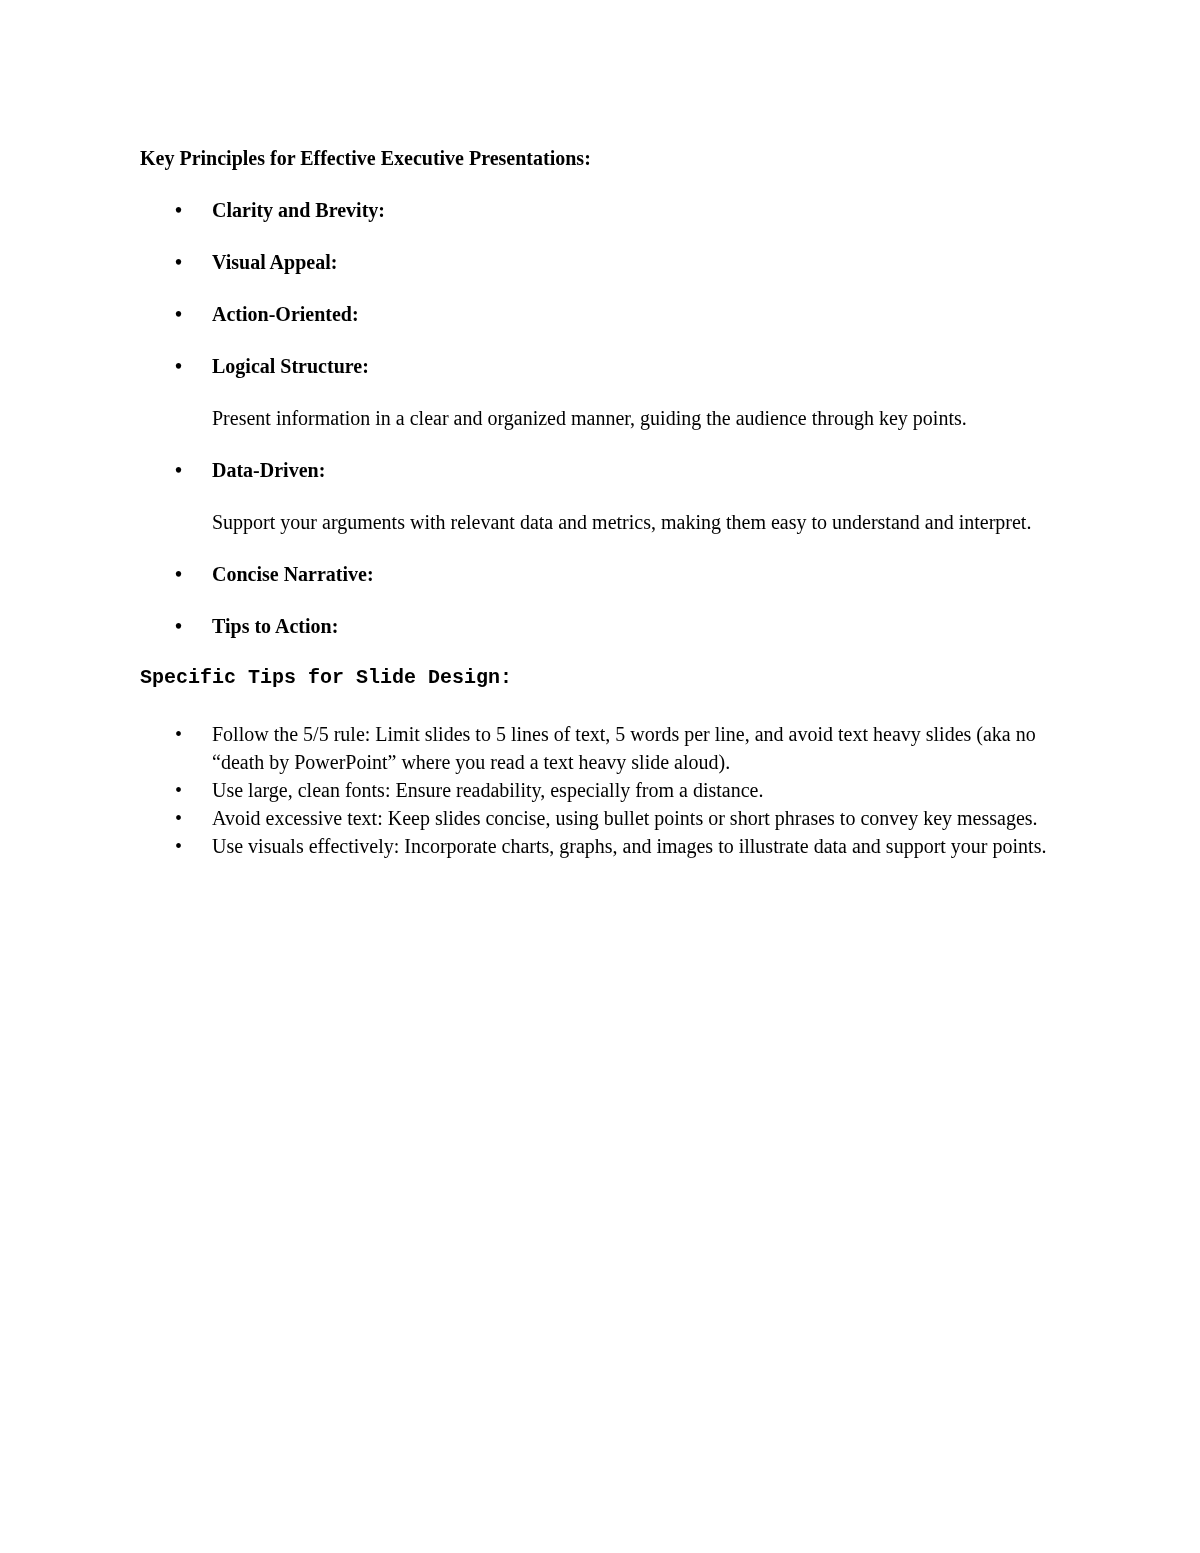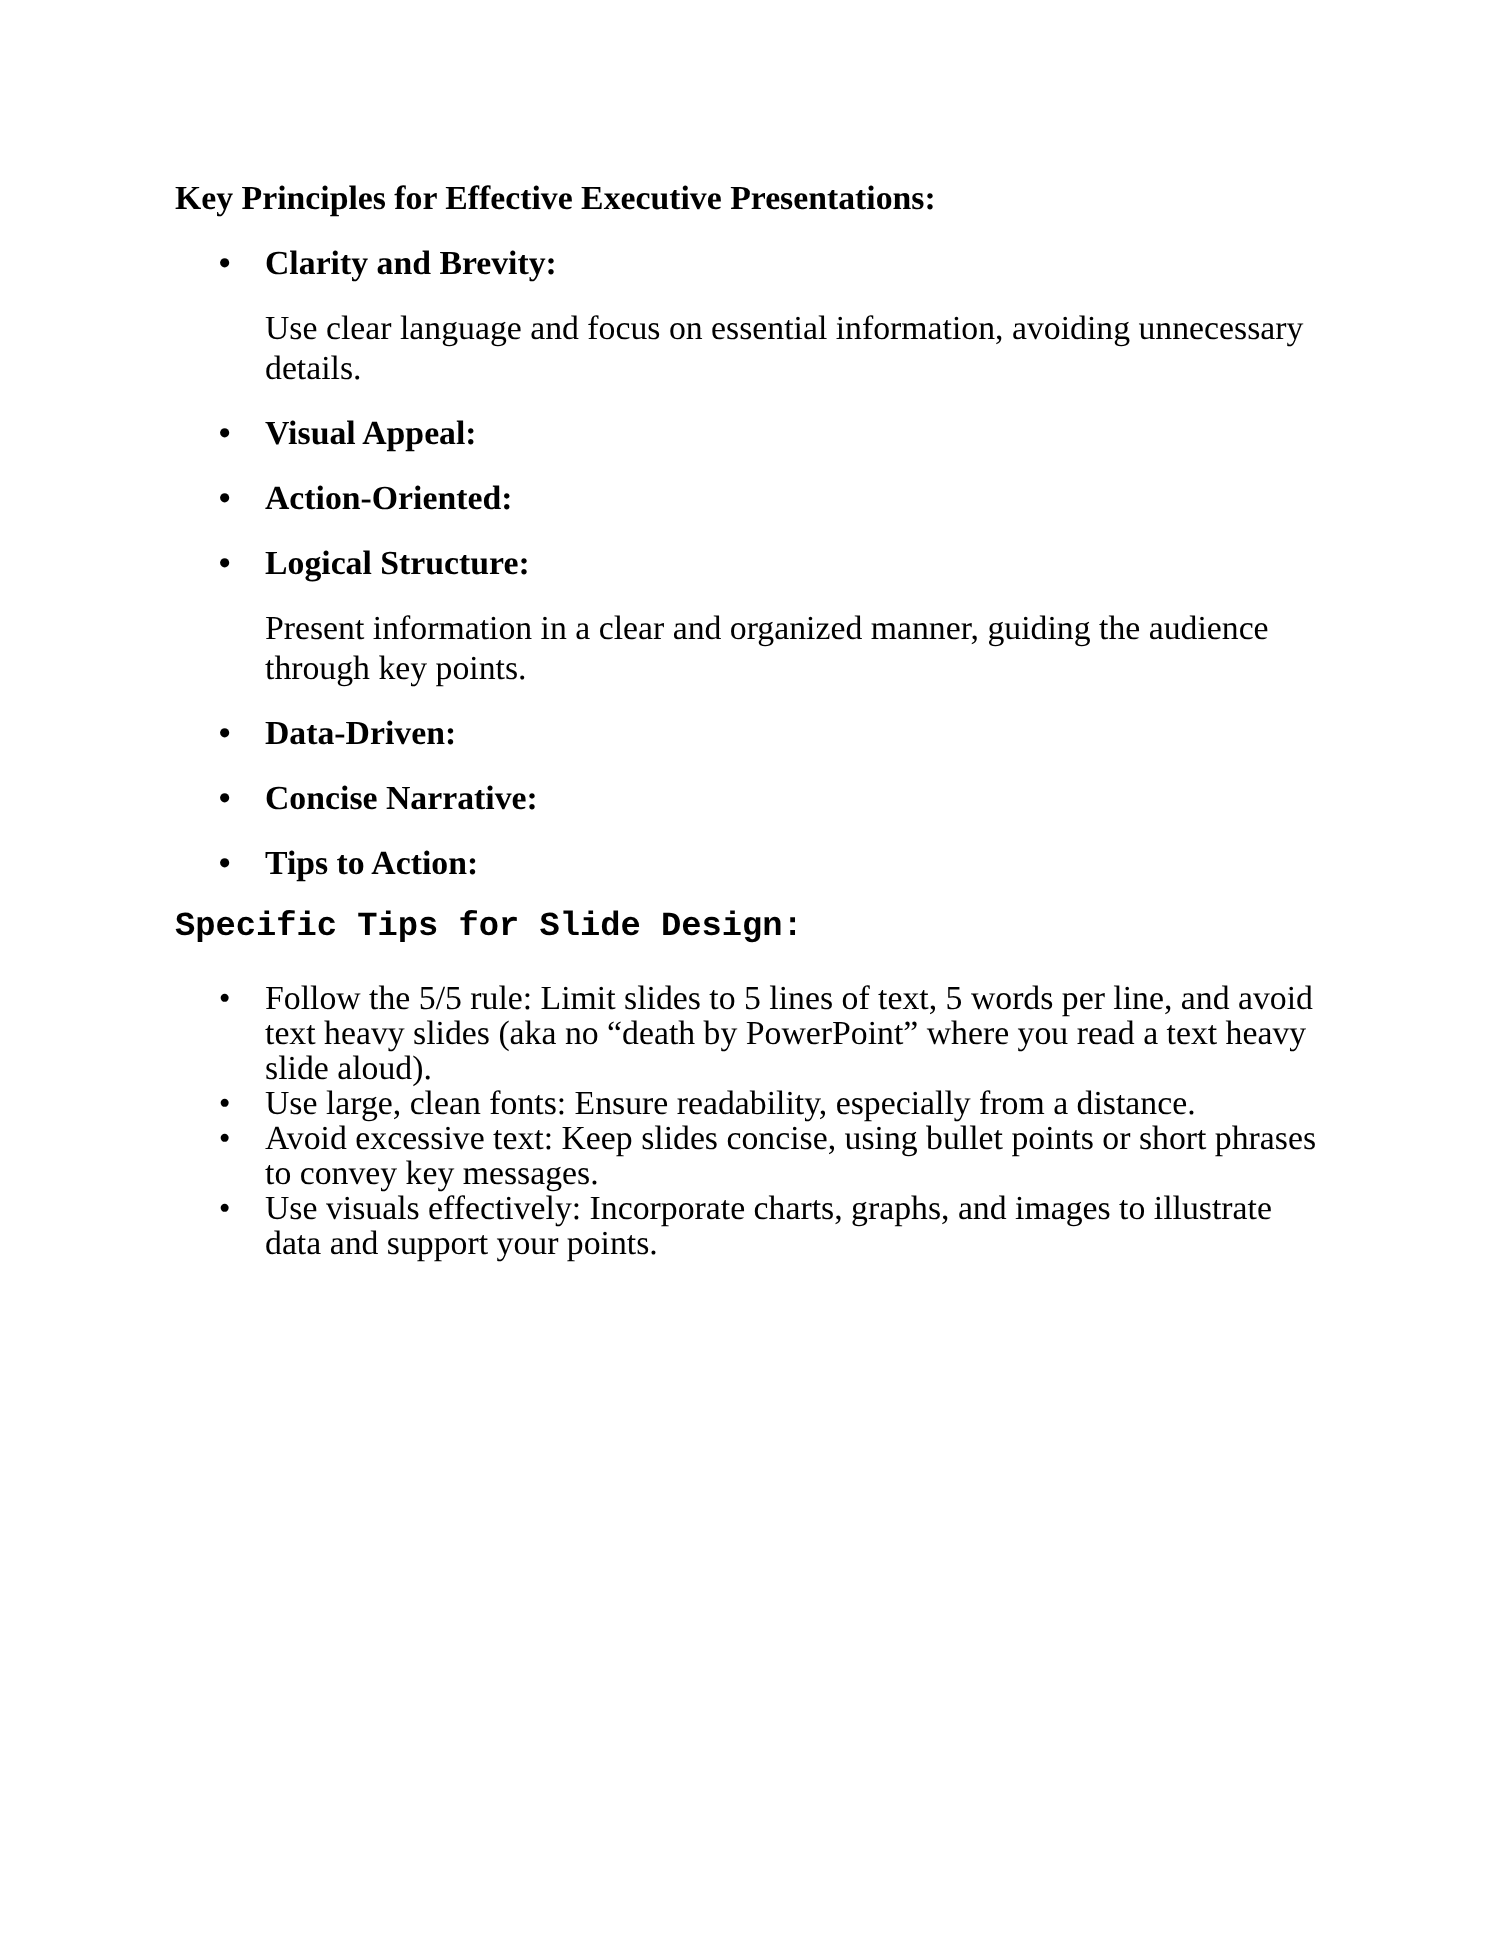--- a/index.html
+++ b/index.html
@@ -12,21 +12,21 @@
     height: 1553px;
     color: #000000;
     font-family: "Liberation Serif", "DejaVu Serif", serif;
     overflow: hidden;
   }
   .page {
     box-sizing: border-box;
     width: 1200px;
     height: 1553px;
     padding: 142px 145px 0 140px;
-    font-size: 27px;
+    font-size: 20px;
     line-height: 32px;
   }
   .doc-heading {
     font-weight: bold;
     margin: 0 0 20px 0;
   }
   ul.principles, ul.tips {
     list-style: none;
     margin: 0;
     padding: 0;
@@ -70,21 +70,20 @@
 <div class="page">
 
   <p class="doc-heading">Key Principles for Effective Executive Presentations:</p>
 
   <ul class="principles">
 
       <li>
         <p class="principle-title">
           <span class="bullet">•</span><span>Clarity and Brevity:</span>
         </p>
-        <p class="principle-body">Use clear language and focus on essential information, avoiding unnecessary details.</p>
       </li>
 
       <li>
         <p class="principle-title">
           <span class="bullet">•</span><span>Visual Appeal:</span>
         </p>
       </li>
 
       <li>
         <p class="principle-title">
@@ -96,20 +95,21 @@
         <p class="principle-title">
           <span class="bullet">•</span><span>Logical Structure:</span>
         </p>
         <p class="principle-body">Present information in a clear and organized manner, guiding the audience through key points.</p>
       </li>
 
       <li>
         <p class="principle-title">
           <span class="bullet">•</span><span>Data-Driven:</span>
         </p>
+        <p class="principle-body">Support your arguments with relevant data and metrics, making them easy to understand and interpret.</p>
       </li>
 
       <li>
         <p class="principle-title">
           <span class="bullet">•</span><span>Concise Narrative:</span>
         </p>
       </li>
 
       <li>
         <p class="principle-title">

